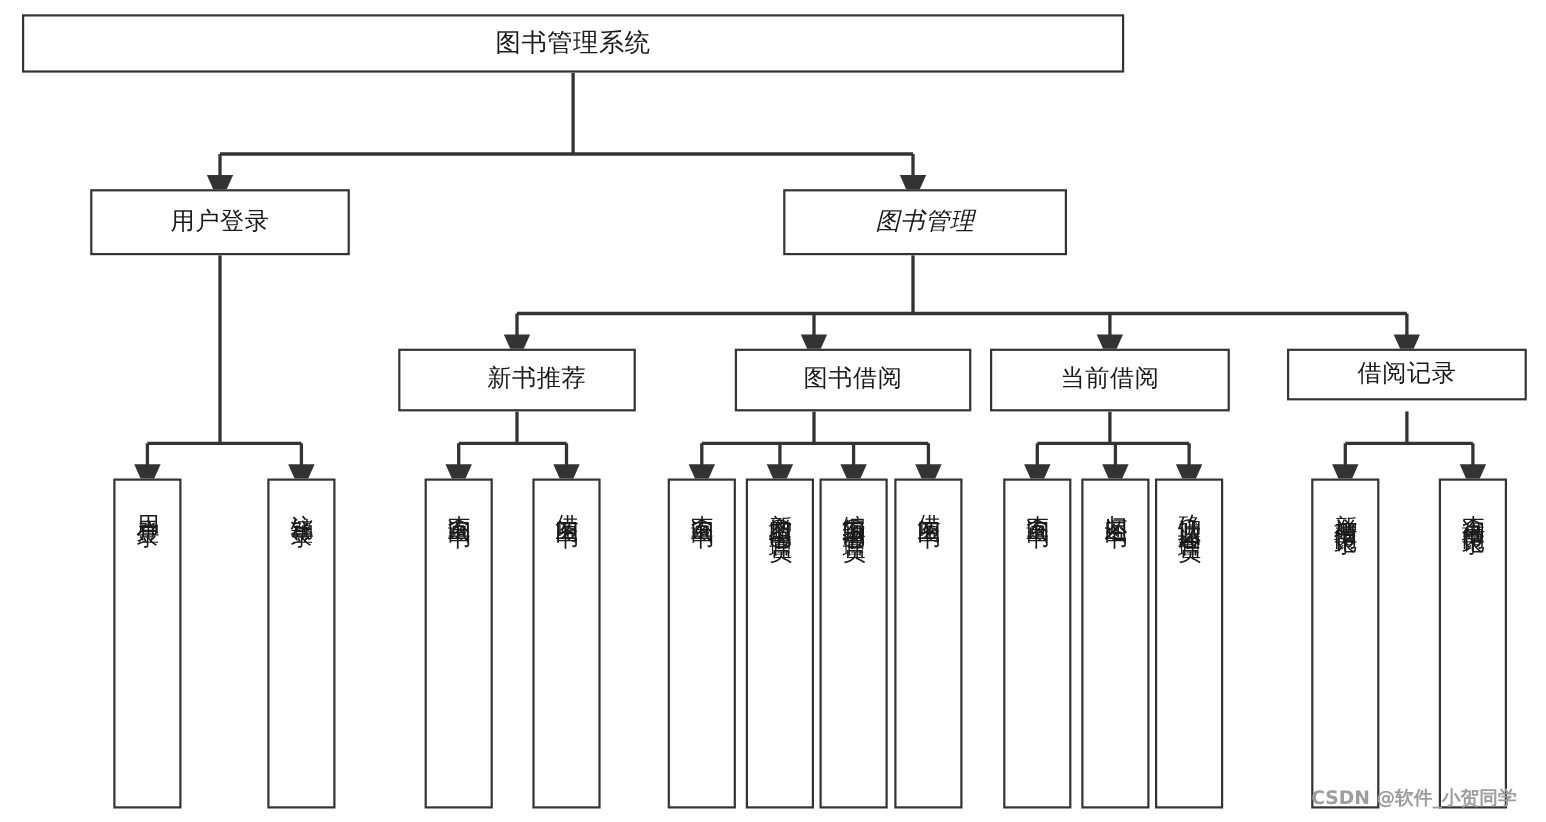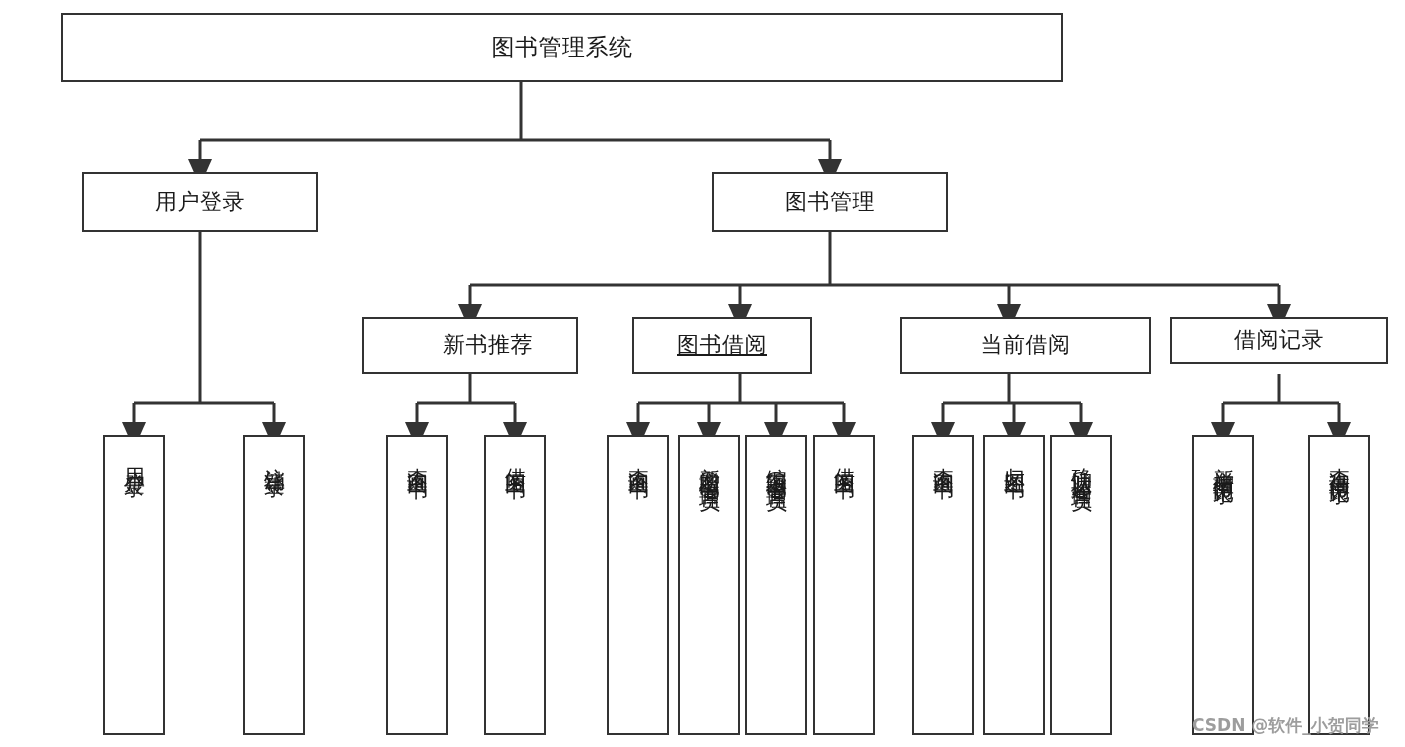--- a/index.html
+++ b/index.html
@@ -113,36 +113,36 @@
         <path d="M1014,403 L1014,425" marker-end="url(#arrow)"></path>
         <path d="M1081,403 L1081,425" marker-end="url(#arrow)"></path>
         <path d="M1279,374 L1279,403"></path>
         <path d="M1223,403 L1339,403"></path>
         <path d="M1223,403 L1223,425" marker-end="url(#arrow)"></path>
         <path d="M1339,403 L1339,425" marker-end="url(#arrow)"></path>
       </g>
   </svg>
 
   <div id="node-layer">
-      <div class="node horiz root" style="left: 20px; top: 13px; width: 1002px; height: 69px; margin-left: 41px;">
+      <div class="node horiz root" style="left: 20px; top: 13px; width: 1002px; height: 53px;">
         <span class="label">图书管理系统</span>
       </div>
       <div class="node horiz" style="left: 82px; top: 172px; width: 236px; height: 60px;">
         <span class="label">用户登录</span>
       </div>
-      <div class="node horiz" style="left: 712px; top: 172px; width: 236px; height: 60px;">
+      <div class="node horiz" style="left: 712px; top: 172px; width: 258px; height: 60px; font-style: italic;">
         <span class="label">图书管理</span>
       </div>
       <div class="node horiz" style="left: 362px; top: 317px; width: 216px; height: 57px; padding-left: 36px;">
         <span class="label">新书推荐</span>
       </div>
-      <div class="node horiz" style="left: 632px; top: 317px; width: 180px; height: 57px; text-decoration: underline;">
+      <div class="node horiz" style="left: 668px; top: 317px; width: 215px; height: 57px;">
         <span class="label">图书借阅</span>
       </div>
-      <div class="node horiz" style="left: 900px; top: 317px; width: 251px; height: 57px;">
+      <div class="node horiz" style="left: 900px; top: 317px; width: 218px; height: 57px;">
         <span class="label">当前借阅</span>
       </div>
       <div class="node horiz" style="left: 1170px; top: 317px; width: 218px; height: 47px;">
         <span class="label">借阅记录</span>
       </div>
       <div class="node vert" style="left: 103px; top: 435px; width: 62px; height: 300px;">
         <span class="label">用户登录</span>
       </div>
       <div class="node vert" style="left: 243px; top: 435px; width: 62px; height: 300px;">
         <span class="label">注销登录</span>

